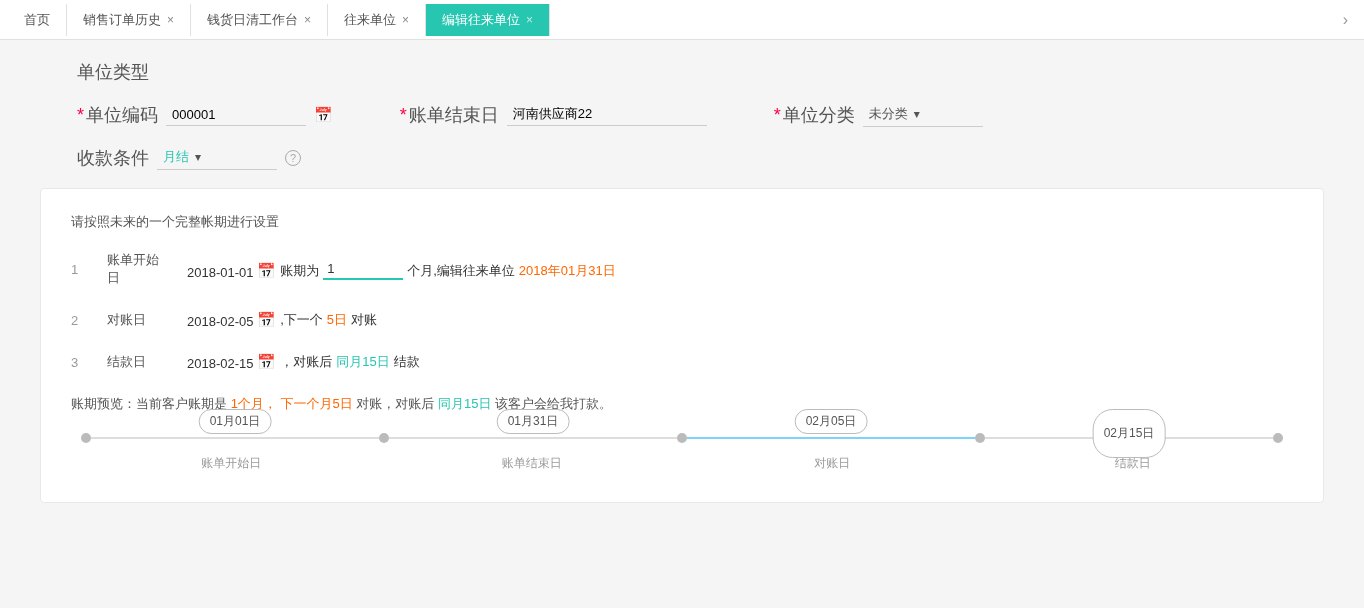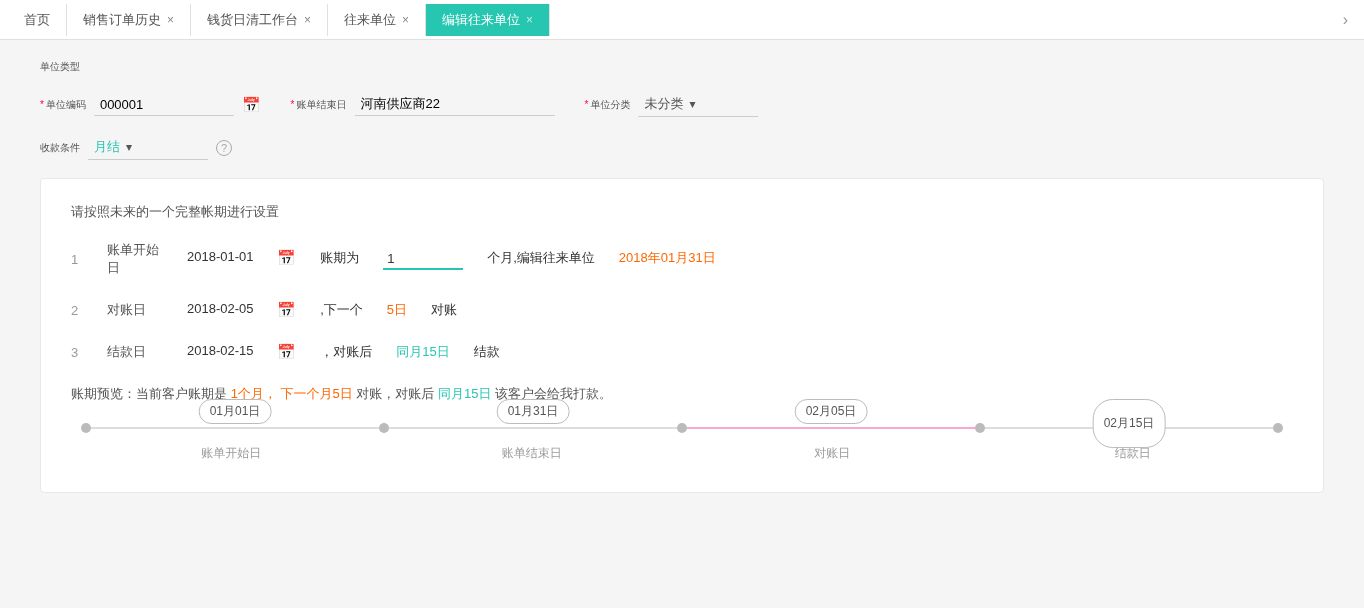--- a/index.html
+++ b/index.html
@@ -63,21 +63,22 @@
       gap: 30px;
     }
     .form-group {
       display: flex;
       align-items: center;
       gap: 8px;
     }
     .form-label {
       color: #555;
       white-space: nowrap;
-      font-size: 10px;
+      font-size: 18px;
+      margin-left: 37px;
     }
     .required-star {
       color: #f04;
       margin-right: 2px;
     }
     .form-input {
       border: none;
       border-bottom: 1px solid #ccc;
       outline: none;
       padding: 3px 6px;
@@ -180,22 +181,22 @@
     .step-label {
       color: #555;
       font-size: 13px;
       width: 60px;
       flex-shrink: 0;
     }
     .step-value {
       font-size: 13px;
       color: #333;
       display: flex;
-      align-items: flex-start;
-      gap: 24px;
+      align-items: flex-end;
+      gap: 4px;
     }
     .highlight-orange { color: #ff6600; }
     .highlight-teal { color: #26c6b0; }
     .step-months-input {
       border: none;
       border-bottom: 2px solid #26c6b0;
       outline: none;
       width: 80px;
       font-size: 13px;
       text-align: left;
@@ -344,21 +345,21 @@
       </div>
 
       <div style="flex:1;height:2px;background:#ddd;position:relative;">
         <div style="position:absolute;left:50%;top:-28px;transform:translateX(-50%);display:flex;flex-direction:column;align-items:center;">
           <div style="border:1px solid #bbb;border-radius:20px;padding:3px 10px;font-size:12px;color:#555;background:#fff;white-space:nowrap;">01月31日</div>
         </div>
       </div>
 
       <div style="width:10px;height:10px;border-radius:50%;background:#bbb;flex-shrink:0;"></div>
 
-      <div style="flex:1;height:2px;background:#f9a8d4;position:relative;">
+      <div style="flex:1;height:2px;background:#7dd3fc;position:relative;">
         <div style="position:absolute;left:50%;top:-28px;transform:translateX(-50%);display:flex;flex-direction:column;align-items:center;">
           <div style="border:1px solid #bbb;border-radius:20px;padding:3px 10px;font-size:12px;color:#555;background:#fff;white-space:nowrap;">02月05日</div>
         </div>
       </div>
 
       <div style="width:10px;height:10px;border-radius:50%;background:#bbb;flex-shrink:0;"></div>
 
       <div style="flex:1;height:2px;background:#ddd;position:relative;">
         <div style="position:absolute;left:50%;top:-28px;transform:translateX(-50%);display:flex;flex-direction:column;align-items:center;">
           <div style="border:1px solid #bbb;border-radius:20px;padding:15px 10px;font-size:12px;color:#555;background:#fff;white-space:nowrap;">02月15日</div>

